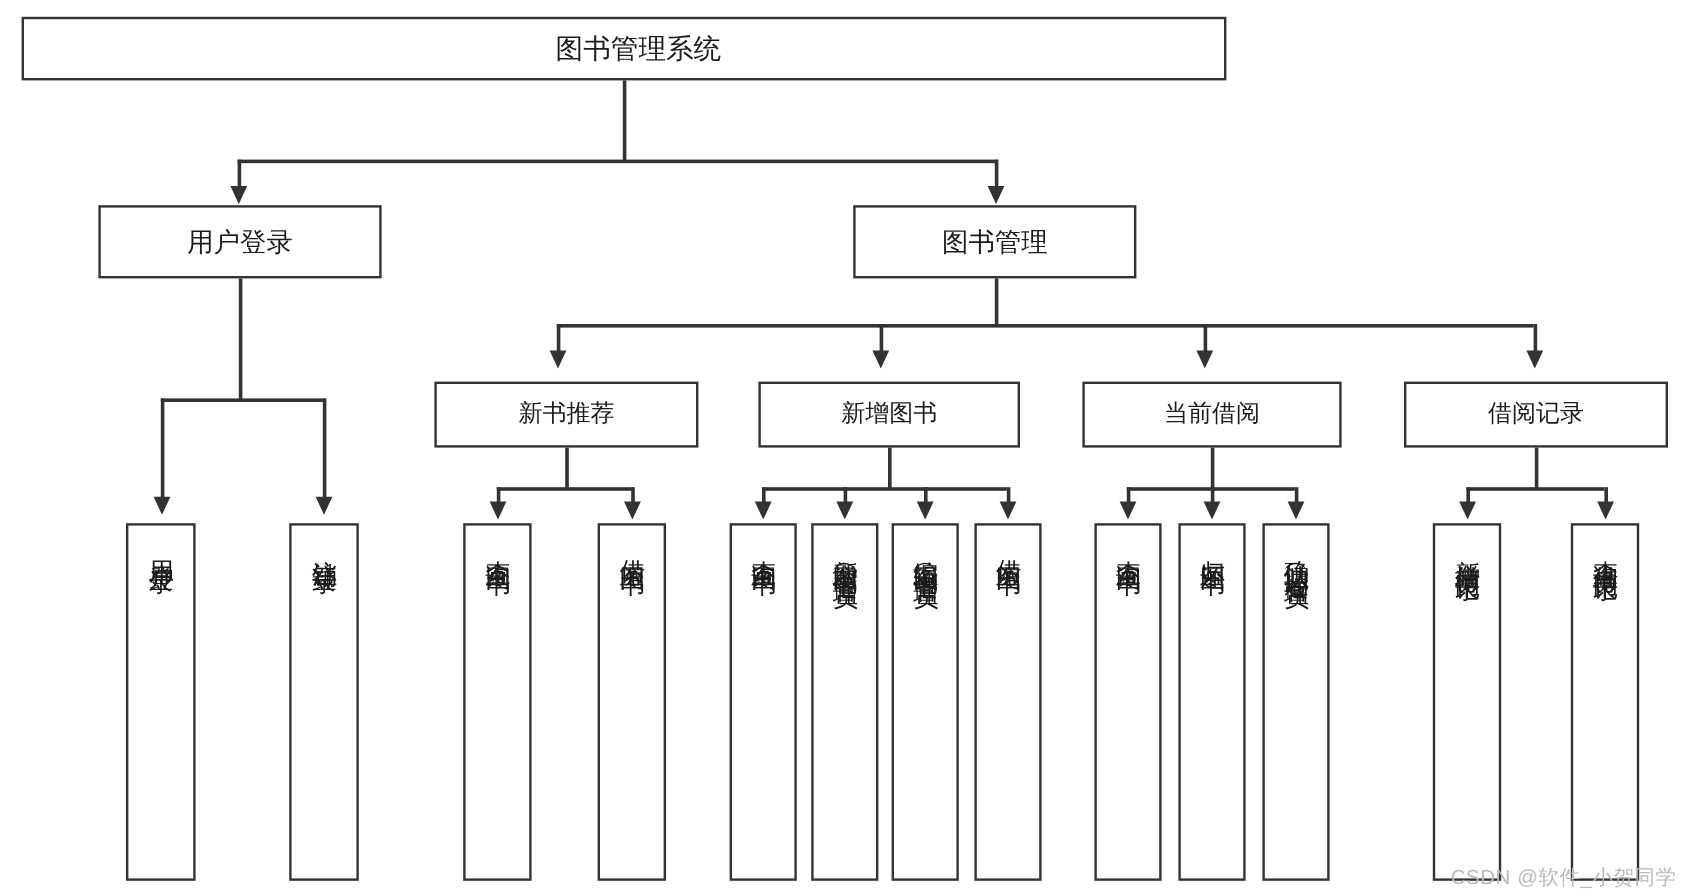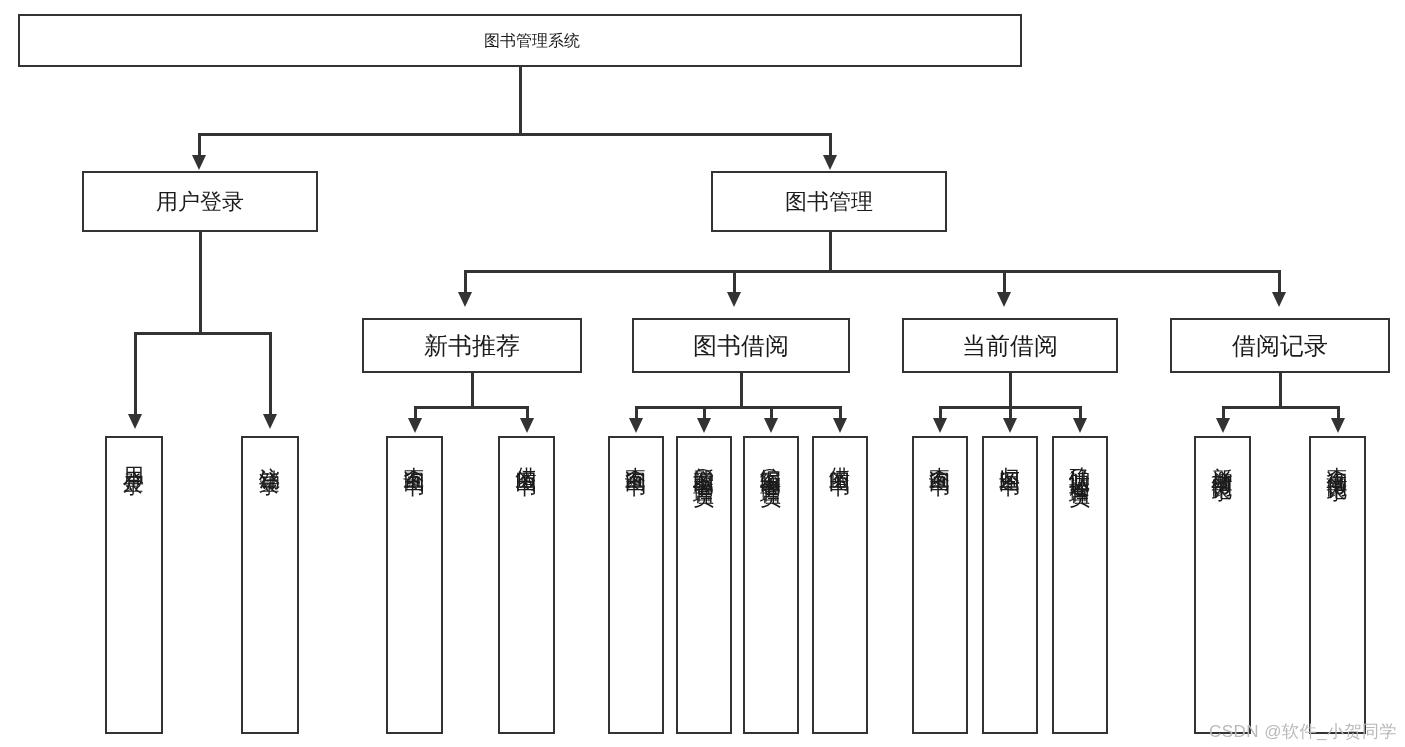--- a/index.html
+++ b/index.html
@@ -21,23 +21,23 @@
     box-sizing:border-box;
     border:2.5px solid #333333;
     background:#ffffff;
     display:flex;
     align-items:center;
     justify-content:center;
     color:#1b1b1b;
     line-height:1.25;
     text-align:center;
   }
-  .node.level0{ font-size:16px;padding-left:24px; }
+  .node.level0{ font-size:23px;padding-left:24px; }
   .node.level1{ font-size:22px; }
-  .node.level2{ font-size:24px; }
+  .node.level2{ font-size:20px; }
 
   
   .node.leaf{
     font-size:21px;
     align-items:flex-start;
     justify-content:center;
     padding-top:12px;
   }
   .node.leaf .vtext{
     writing-mode:vertical-rl;
@@ -118,21 +118,21 @@
   <div class="arrow" style="left:727px;top:292px;"></div>
   <div class="ln v" style="left:1003px;top:270px;height:24px;"></div>
   <div class="arrow" style="left:997px;top:292px;"></div>
   <div class="ln v" style="left:1278px;top:270px;height:24px;"></div>
   <div class="arrow" style="left:1272px;top:292px;"></div>
 
   <div class="node level2" style="left:362px;top:318px;width:220px;height:55px;">
     <span>新书推荐</span>
   </div>
   <div class="node level2" style="left:632px;top:318px;width:218px;height:55px;">
-    <span>图书借阅</span>
+    <span>新增图书</span>
   </div>
   <div class="node level2" style="left:1170px;top:318px;width:220px;height:55px;">
     <span>借阅记录</span>
   </div>
   <div class="node level2" style="left:902px;top:318px;width:216px;height:55px;">
     <span>当前借阅</span>
   </div>
 
   <div class="ln v" style="left:471px;top:373px;height:35px;"></div>
   <div class="ln h" style="left:414px;top:406px;width:114px;"></div>

